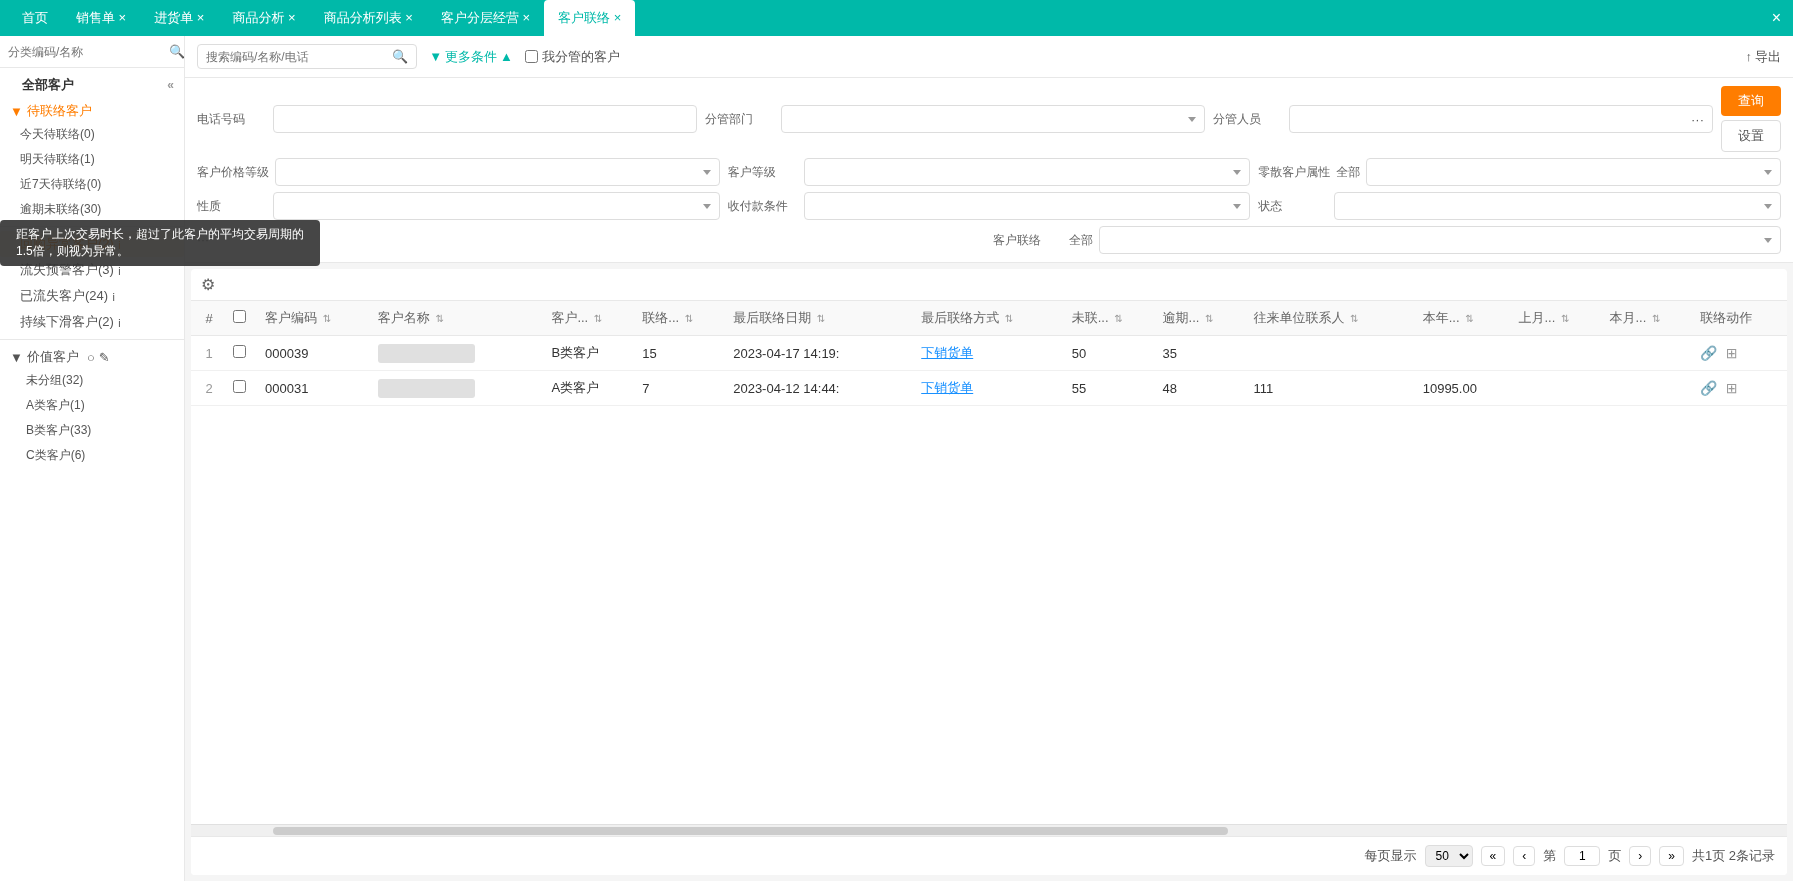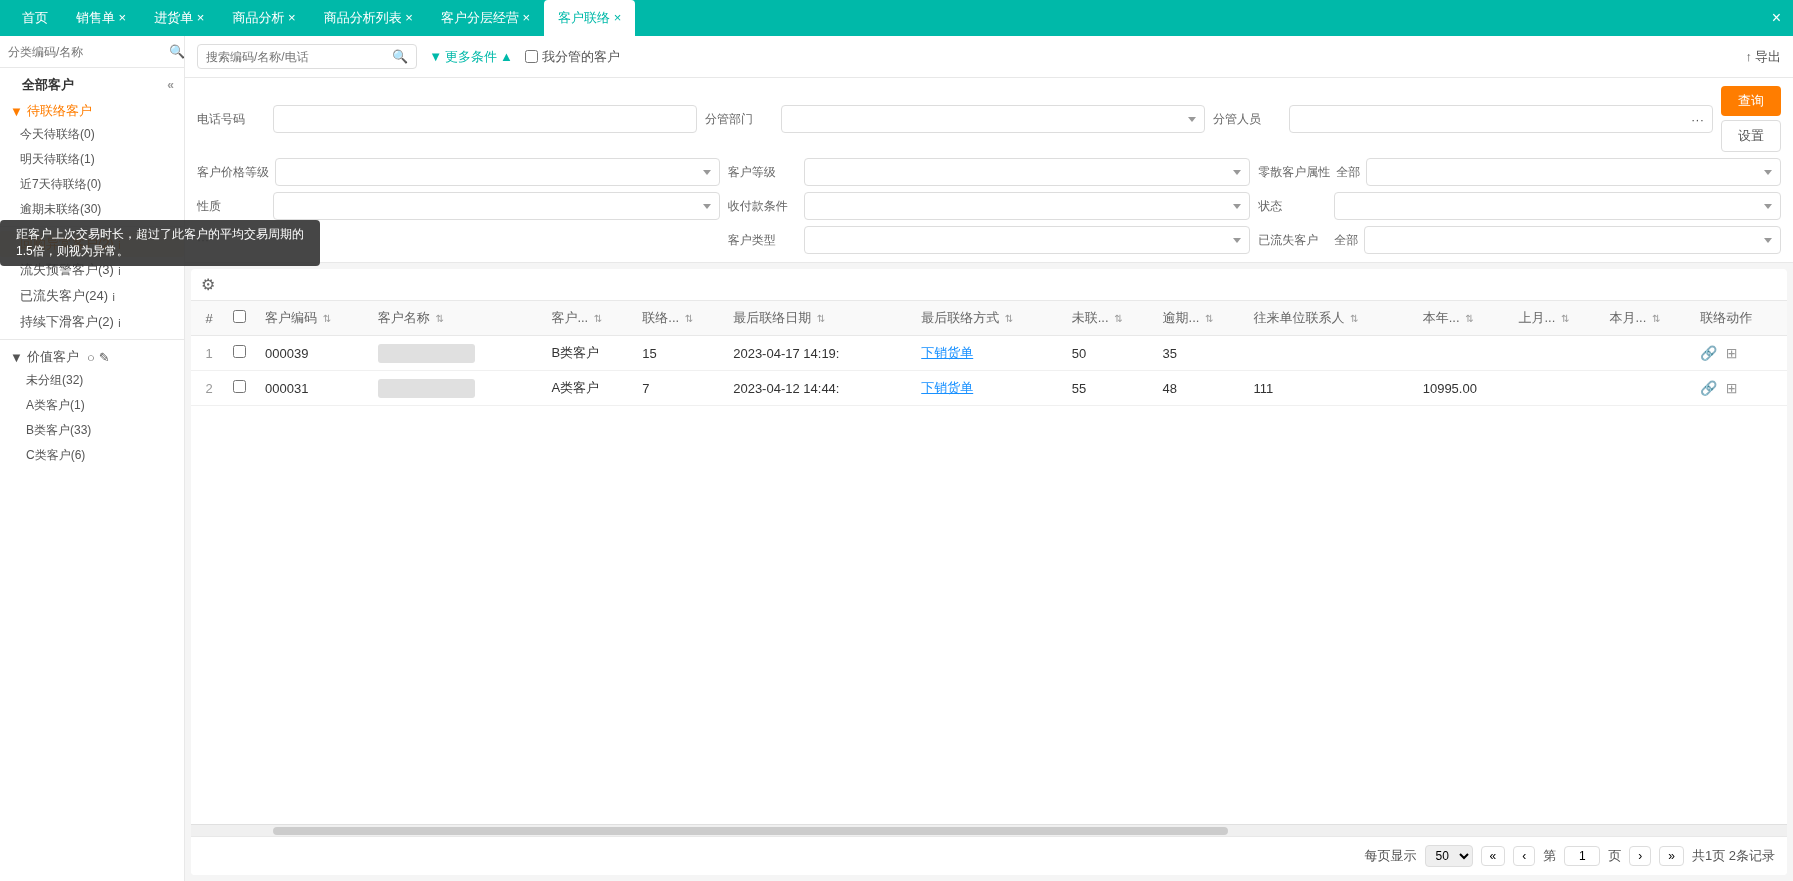--- a/index.html
+++ b/index.html
@@ -530,28 +530,21 @@
           </div>
         </div>
       </div>
 
       <div class="filter-row">
         <div class="filter-field">
           <span class="filter-label">···</span>
           <div style="width:300px;"></div>
         </div>
         <div class="filter-field">
-          <span class="filter-label">客户类型</span>
-          <div class="filter-select" style="width:280px;">
-            <span></span>
-            <span class="triangle tri-down"></span>
-          </div>
-        </div>
-        <div class="filter-field">
-          <span class="filter-label">已流失客户</span>
+          <span class="filter-label">客户联络</span>
           <span class="filter-inline-label">全部</span>
           <div class="filter-select" style="flex:1;">
             <span></span>
             <span class="triangle tri-down"></span>
           </div>
         </div>
       </div>
     </div>
 
     <div class="table-area">

